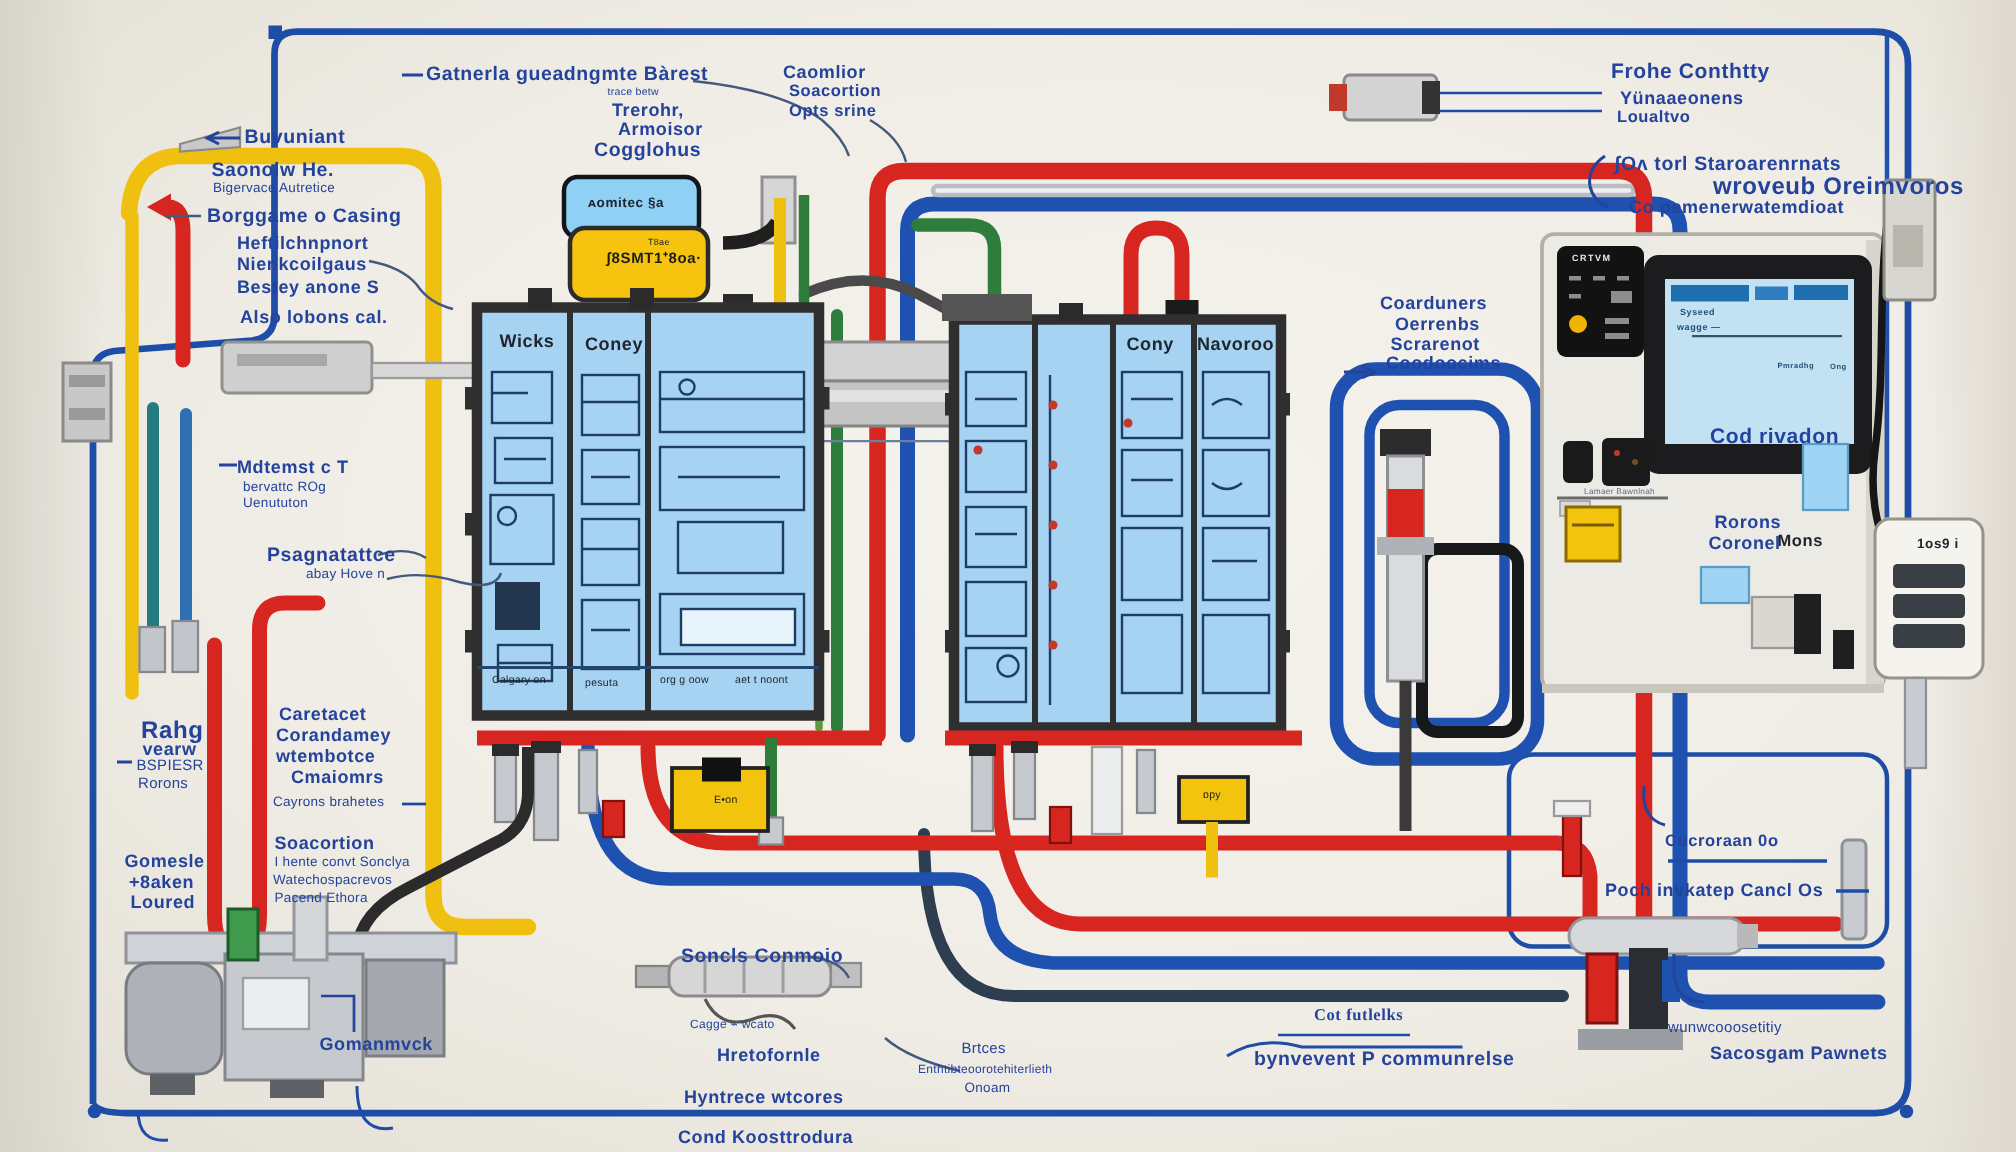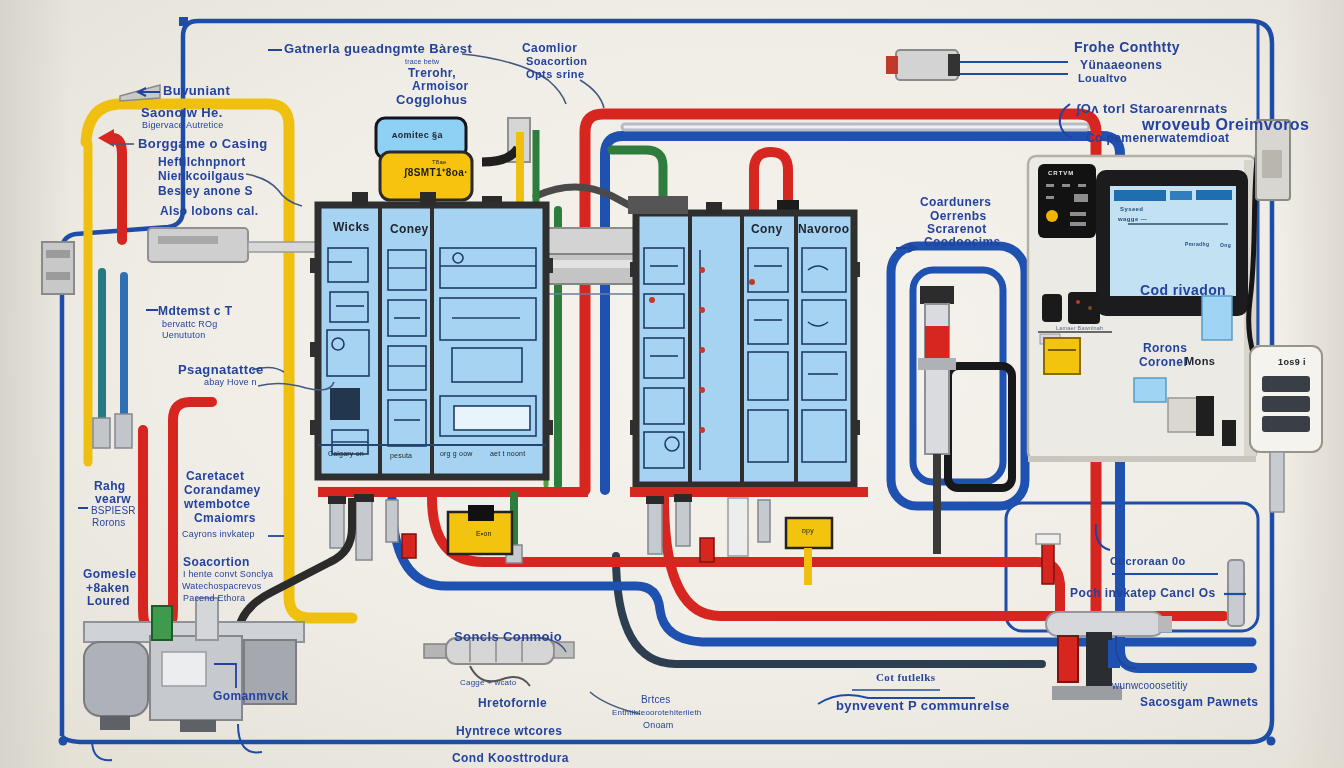--- a/index.html
+++ b/index.html
@@ -359,33 +359,33 @@
   <div class="lbl" style="left:158px;top:156px;font-size:12px;">Heftilchnpnort</div>
   <div class="lbl" style="left:158px;top:170px;font-size:12px;">Nienkcoilgaus</div>
   <div class="lbl" style="left:158px;top:185px;font-size:12px;">Bestey anone S</div>
   <div class="lbl" style="left:160px;top:205px;font-size:12px;">Also lobons cal.</div>
   <div class="lbl" style="left:158px;top:305px;font-size:12px;">Mdtemst c T</div>
   <div class="lbl small" style="left:162px;top:320px;font-size:9px;">bervattc ROg</div>
   <div class="lbl small" style="left:162px;top:331px;font-size:9px;">Uenututon</div>
   <div class="lbl" style="left:178px;top:363px;font-size:13px;">Psagnatattce</div>
   <div class="lbl small" style="left:204px;top:378px;font-size:9px;">abay Hove n</div>
 
-  <div class="lbl" style="left:94px;top:480px;font-size:12px;">Rahg</div>
+  <div class="lbl" style="left:94px;top:480px;font-size:16px;">Rahg</div>
   <div class="lbl" style="left:95px;top:493px;font-size:12px;">vearw</div>
   <div class="lbl small" style="left:91px;top:506px;font-size:10px;">BSPIESR</div>
   <div class="lbl small" style="left:92px;top:518px;font-size:10px;">Rorons</div>
   <div class="lbl" style="left:83px;top:568px;font-size:12px;">Gomesle</div>
   <div class="lbl" style="left:86px;top:582px;font-size:12px;">+8aken</div>
   <div class="lbl" style="left:87px;top:595px;font-size:12px;">Loured</div>
 
   <div class="lbl" style="left:186px;top:470px;font-size:12px;">Caretacet</div>
   <div class="lbl" style="left:184px;top:484px;font-size:12px;">Corandamey</div>
   <div class="lbl" style="left:184px;top:498px;font-size:12px;">wtembotce</div>
   <div class="lbl" style="left:194px;top:512px;font-size:12px;">Cmaiomrs</div>
-  <div class="lbl small" style="left:182px;top:530px;font-size:9px;">Cayrons invkatep</div>
+  <div class="lbl small" style="left:182px;top:530px;font-size:9px;">Cayrons brahetes</div>
   <div class="lbl" style="left:183px;top:556px;font-size:12px;">Soacortion</div>
   <div class="lbl small" style="left:183px;top:570px;font-size:9px;">I hente convt Sonclya</div>
   <div class="lbl small" style="left:182px;top:582px;font-size:9px;">Watechospacrevos</div>
   <div class="lbl small" style="left:183px;top:594px;font-size:9px;">Pacend Ethora</div>
   <div class="lbl" style="left:213px;top:690px;font-size:12px;">Gomanmvck</div>
 
   <div class="lbl" style="left:920px;top:196px;font-size:12px;">Coarduners</div>
   <div class="lbl" style="left:930px;top:210px;font-size:12px;">Oerrenbs</div>
   <div class="lbl" style="left:927px;top:223px;font-size:12px;">Scrarenot</div>
   <div class="lbl" style="left:924px;top:236px;font-size:12px;">Coodoocims</div>

